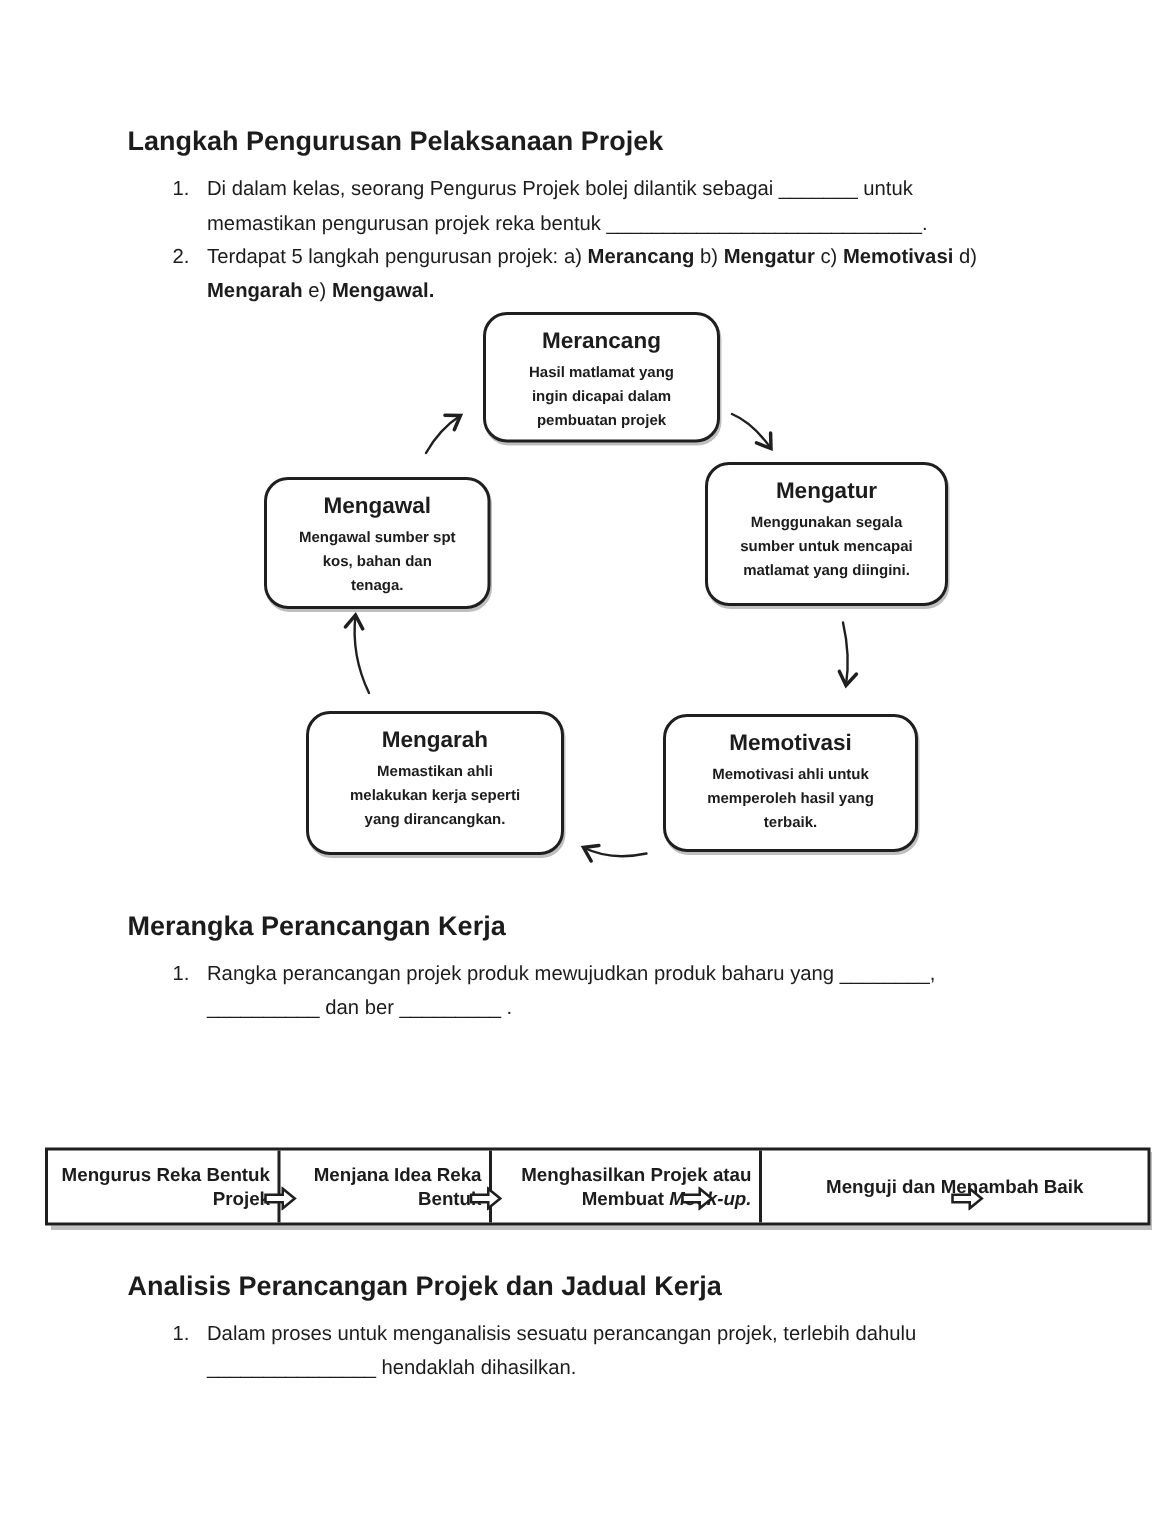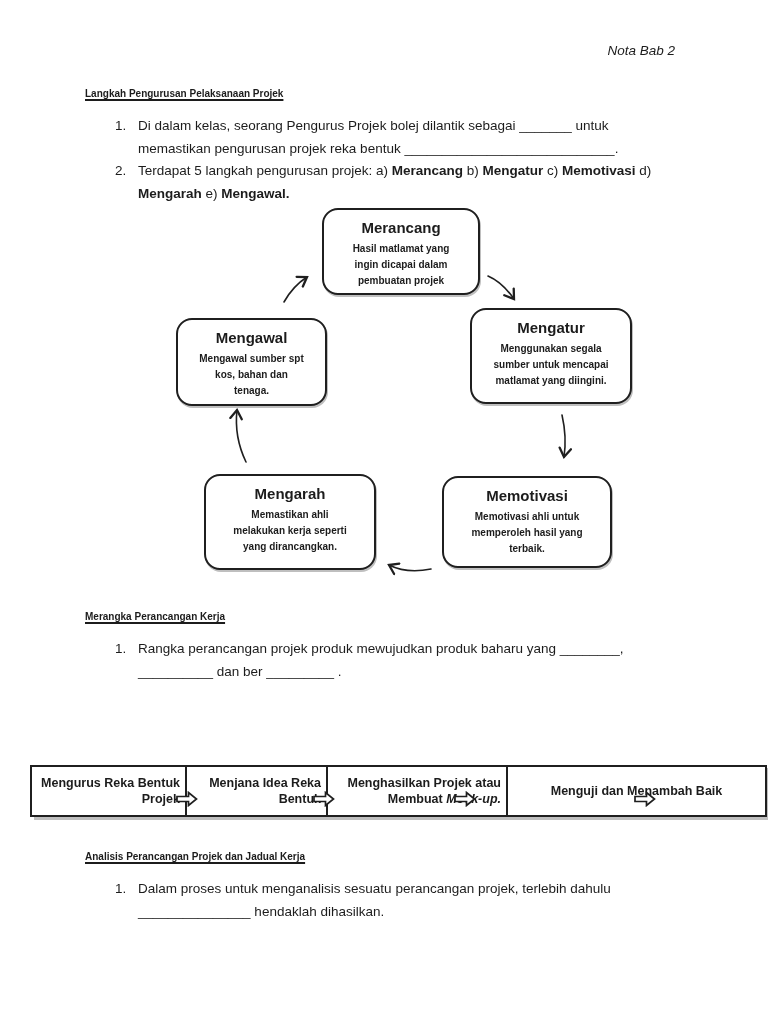--- a/index.html
+++ b/index.html
@@ -5,22 +5,22 @@
   html,body{margin:0;padding:0;background:#fff;}
   .page{position:relative;width:768px;height:1024px;background:#fff;overflow:hidden;
         font-family:"Liberation Sans","DejaVu Sans",sans-serif;color:#1c1c1c;}
   .b{font-weight:700;}
   .i{font-style:italic;}
   
   .note{position:absolute;top:43px;left:0;right:93px;text-align:right;
         font-style:italic;font-size:13.5px;}
   
   .sec{position:absolute;left:85px;width:606px;}
-  .sec-heading{font-weight:700;font-size:10px;line-height:18px;
-        text-decoration:underline;text-decoration-thickness:1.5px;text-underline-offset:2px;}
+  .sec-heading{font-weight:700;font-size:18px;line-height:18px;
+        text-decoration-thickness:1.5px;text-underline-offset:2px;}
   .items{margin-top:12px;}
   .item{display:flex;font-size:13.5px;line-height:22.5px;}
   .item .num{width:23px;margin-left:30px;flex:0 0 auto;}
   .item .txt{flex:1;}
   
   .cycle{position:absolute;left:0;top:200px;width:768px;height:390px;}
   .cycle svg.arrows{position:absolute;left:0;top:0;width:768px;height:390px;}
   .node{position:absolute;box-sizing:border-box;background:#fff;border:2.5px solid #1f1f1f;
         border-radius:16px;text-align:center;padding-top:9px;
         box-shadow:1px 2px 0 rgba(128,128,128,0.5);}
@@ -35,21 +35,20 @@
         line-height:16px;padding:12px 5px;}
   .cell.c1{width:155px;} .cell.c2{width:137px;} .cell.c3{width:141px;}
   .cell.c4{width:180px;} .cell.c5{flex:1;border-right:none;}
   .flow-arrow{position:absolute;width:22px;height:16px;top:24px;}
 </style>
 </head>
 <body>
 
 <div class="page">
 
-  <div class="note">Nota Bab 2</div>
 
   <div class="sec" style="top:85px;">
     <div class="sec-heading">Langkah Pengurusan Pelaksanaan Projek</div>
     <div class="items">
       <div class="item">
         <span class="num">1.</span>
         <span class="txt"><span><span>Di dalam kelas, seorang Pengurus Projek bolej dilantik sebagai _______ untuk</span><br><span>memastikan pengurusan projek reka bentuk ____________________________.</span></span></span>
       </div>
       <div class="item">
         <span class="num">2.</span>

